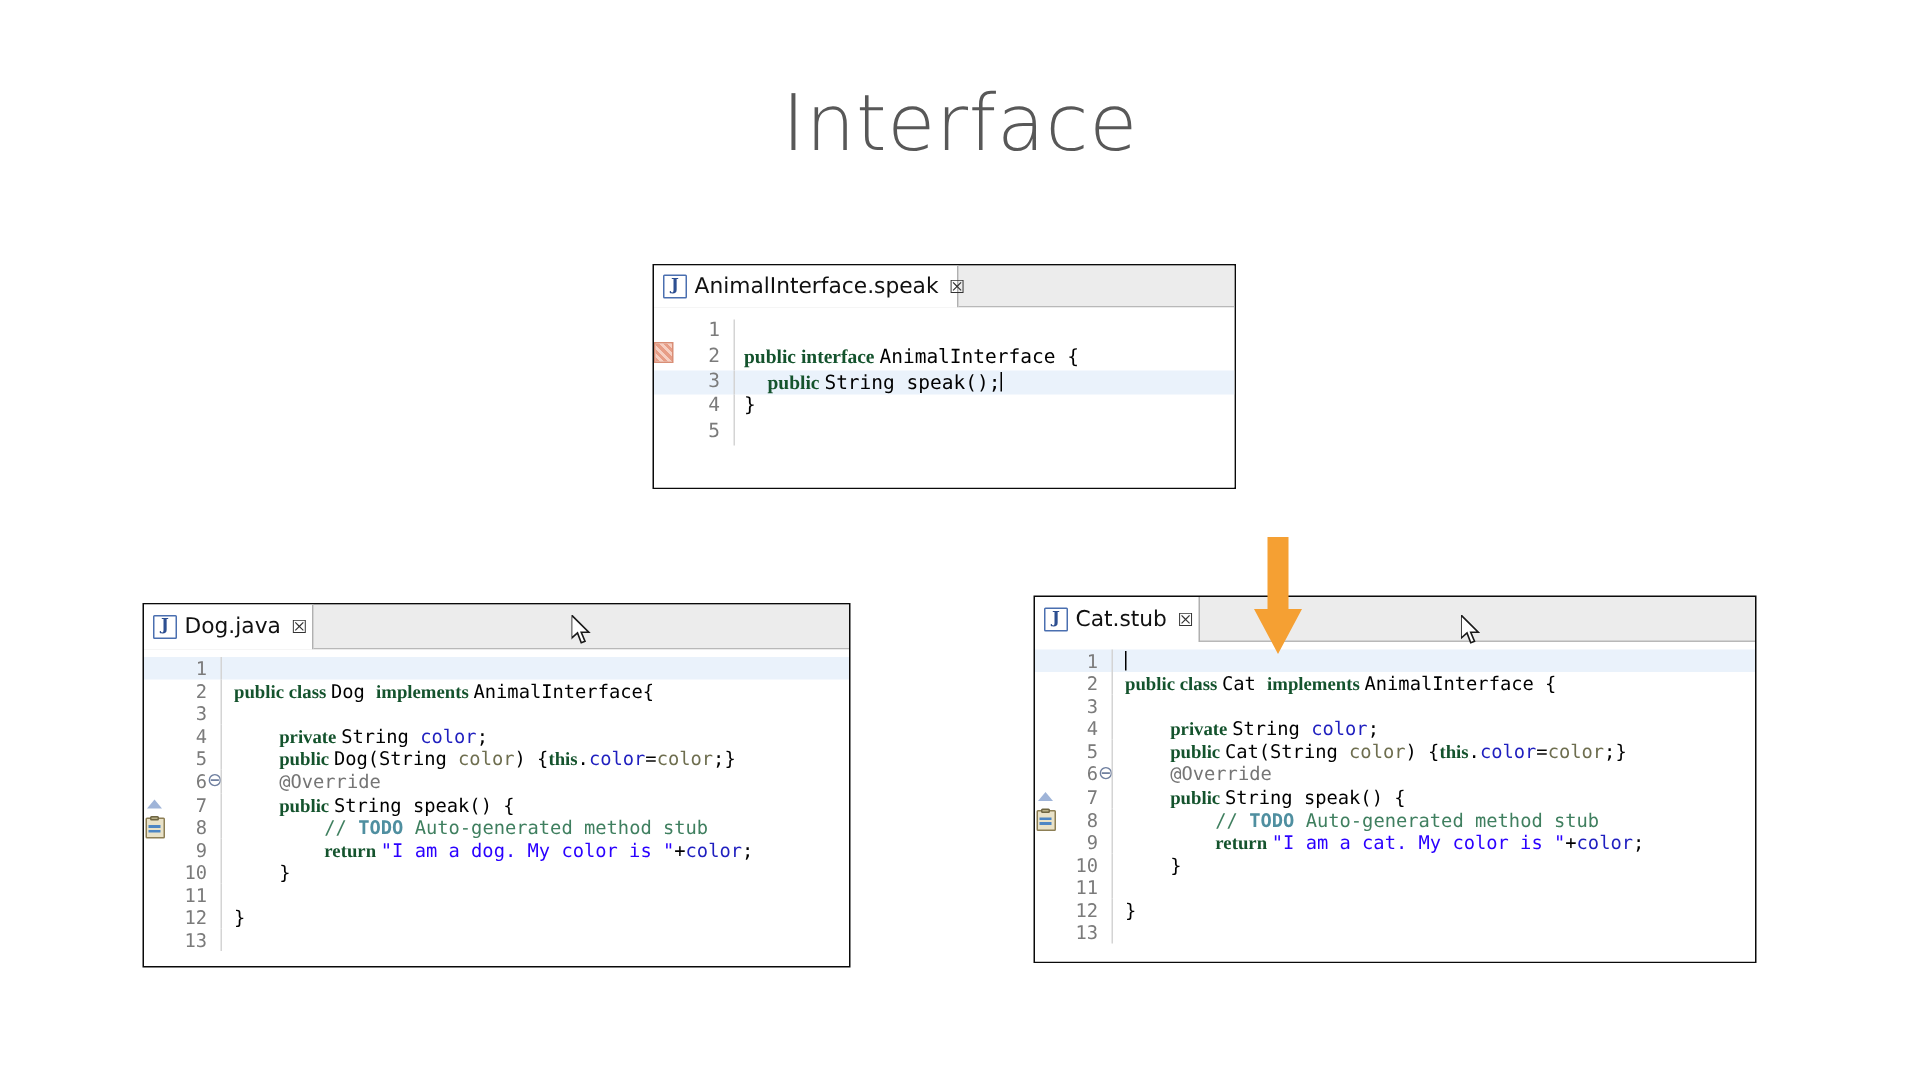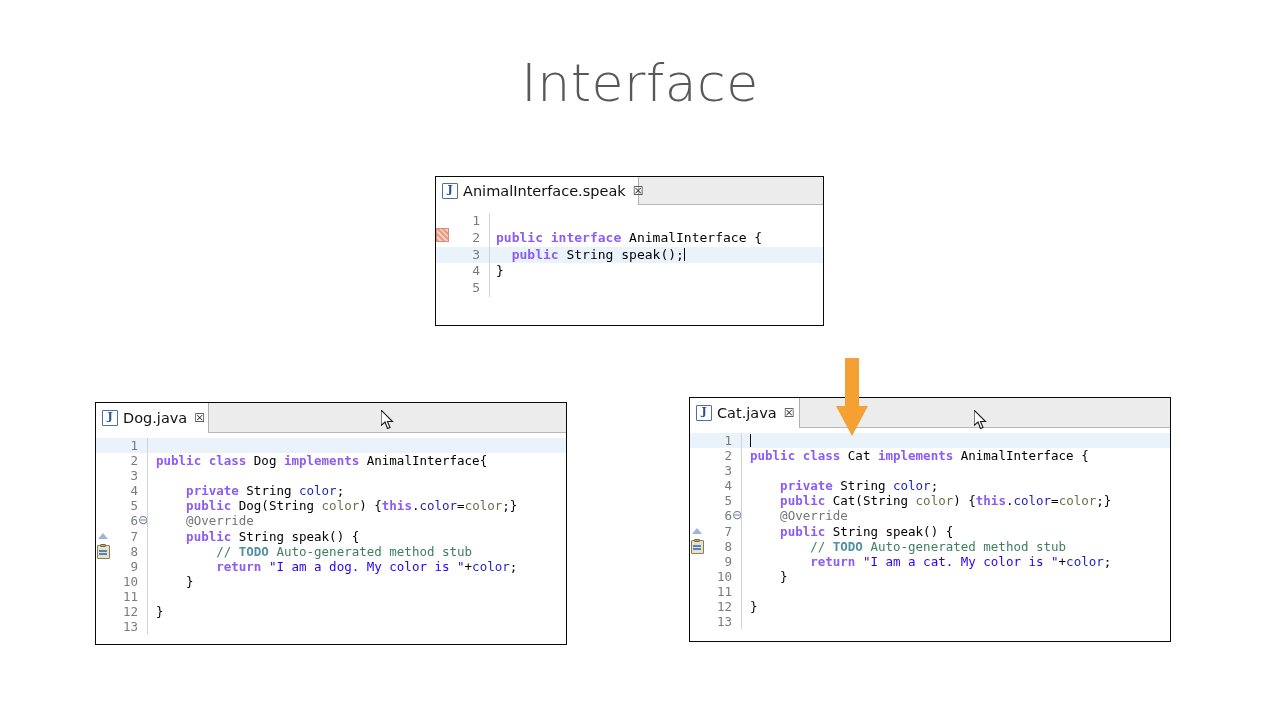--- a/index.html
+++ b/index.html
@@ -134,21 +134,21 @@
   }
   .code-text {
     flex: 1 1 auto;
     font-family: "DejaVu Sans Mono", monospace;
     color: #000000;
     white-space: pre;
     box-sizing: border-box;
   }
 
   
-  .kw   { color: #8b5cf6; font-weight: bold; }
+  .kw   { color: #14532d; font-weight: bold; font-family: Liberation Serif, serif; }
   .fld  { color: #1f1fbf; }
   .par  { color: #6e6e4f; }
   .str  { color: #2a00ff; }
   .cmt  { color: #3f7f5f; }
   .todo { color: #4f8fa0; font-weight: bold; }
   .ann  { color: #757575; }
   .pln  { color: #000000; }
 
   
   .caret {
@@ -264,21 +264,21 @@
         <div class="code-row" style="height: 15.1px; line-height: 15.1px;"><div class="marker-col" style="width: 14px; height: 15.1px;"></div><div class="gutter" style="width: 28px;">11</div><div class="fold"></div><div class="sep"></div><div class="code-text" style="padding-left: 8px;"></div></div>
         <div class="code-row" style="height: 15.1px; line-height: 15.1px;"><div class="marker-col" style="width: 14px; height: 15.1px;"></div><div class="gutter" style="width: 28px;">12</div><div class="fold"></div><div class="sep"></div><div class="code-text" style="padding-left: 8px;"><span class="pln">}</span></div></div>
         <div class="code-row" style="height: 15.1px; line-height: 15.1px;"><div class="marker-col" style="width: 14px; height: 15.1px;"></div><div class="gutter" style="width: 28px;">13</div><div class="fold"></div><div class="sep"></div><div class="code-text" style="padding-left: 8px;"></div></div>
       </div>
   </div>
 
   <div class="editor" id="editor-cat" style="left:689px; top:397px; width:482px; height:245px;">
     <div class="tabbar" style="height:30px;">
       <div class="tab" style="width:110px; height:30px;">
         <span class="java-icon"></span>
-        <span class="tab-label">Cat.java</span>
+        <span class="tab-label">Cat.stub</span>
         <span class="tab-close">☒</span>
       </div>
     </div>
     <div class="codearea" id="code-cat" style="height: 213px; font-size: 12.5px; padding-top: 5px;">
         <div class="code-row current" style="height: 15.1px; line-height: 15.1px;"><div class="marker-col" style="width: 14px; height: 15.1px;"></div><div class="gutter" style="width: 28px;">1</div><div class="fold"></div><div class="sep"></div><div class="code-text" style="padding-left: 8px;"><span class="caret"></span></div></div>
         <div class="code-row" style="height: 15.1px; line-height: 15.1px;"><div class="marker-col" style="width: 14px; height: 15.1px;"></div><div class="gutter" style="width: 28px;">2</div><div class="fold"></div><div class="sep"></div><div class="code-text" style="padding-left: 8px;"><span class="kw">public </span><span class="kw">class </span><span class="pln">Cat </span><span class="kw">implements </span><span class="pln">AnimalInterface {</span></div></div>
         <div class="code-row" style="height: 15.1px; line-height: 15.1px;"><div class="marker-col" style="width: 14px; height: 15.1px;"></div><div class="gutter" style="width: 28px;">3</div><div class="fold"></div><div class="sep"></div><div class="code-text" style="padding-left: 8px;"></div></div>
         <div class="code-row" style="height: 15.1px; line-height: 15.1px;"><div class="marker-col" style="width: 14px; height: 15.1px;"></div><div class="gutter" style="width: 28px;">4</div><div class="fold"></div><div class="sep"></div><div class="code-text" style="padding-left: 8px;"><span class="pln">    </span><span class="kw">private </span><span class="pln">String </span><span class="fld">color</span><span class="pln">;</span></div></div>
         <div class="code-row" style="height: 15.1px; line-height: 15.1px;"><div class="marker-col" style="width: 14px; height: 15.1px;"></div><div class="gutter" style="width: 28px;">5</div><div class="fold"></div><div class="sep"></div><div class="code-text" style="padding-left: 8px;"><span class="pln">    </span><span class="kw">public </span><span class="pln">Cat(String </span><span class="par">color</span><span class="pln">) {</span><span class="kw">this</span><span class="pln">.</span><span class="fld">color</span><span class="pln">=</span><span class="par">color</span><span class="pln">;}</span></div></div>
         <div class="code-row" style="height: 15.1px; line-height: 15.1px;"><div class="marker-col" style="width: 14px; height: 15.1px;"></div><div class="gutter" style="width: 28px;">6</div><div class="fold">⊖</div><div class="sep"></div><div class="code-text" style="padding-left: 8px;"><span class="pln">    </span><span class="ann">@Override</span></div></div>

